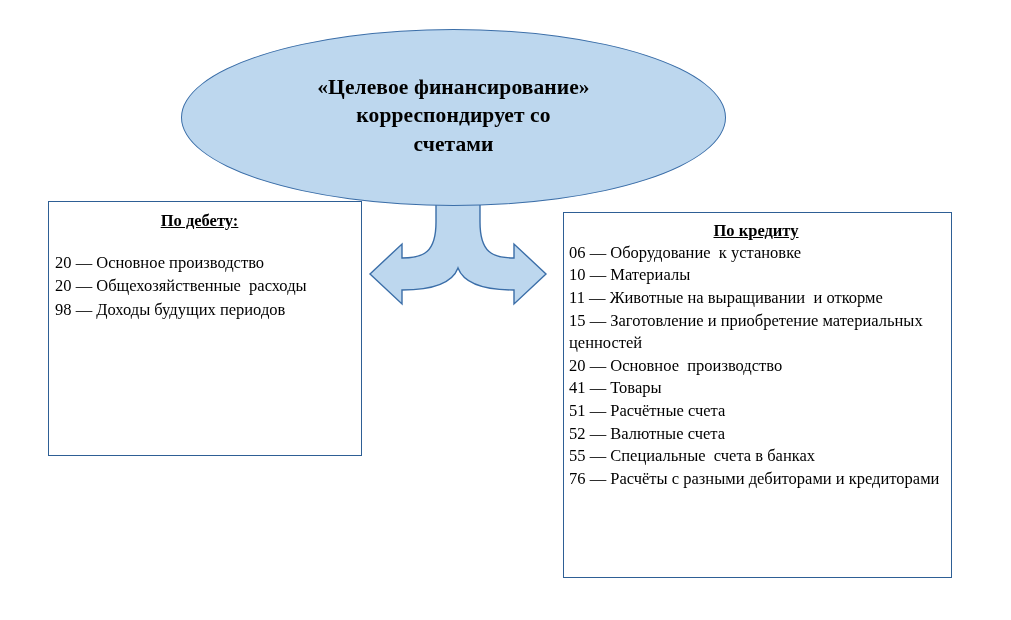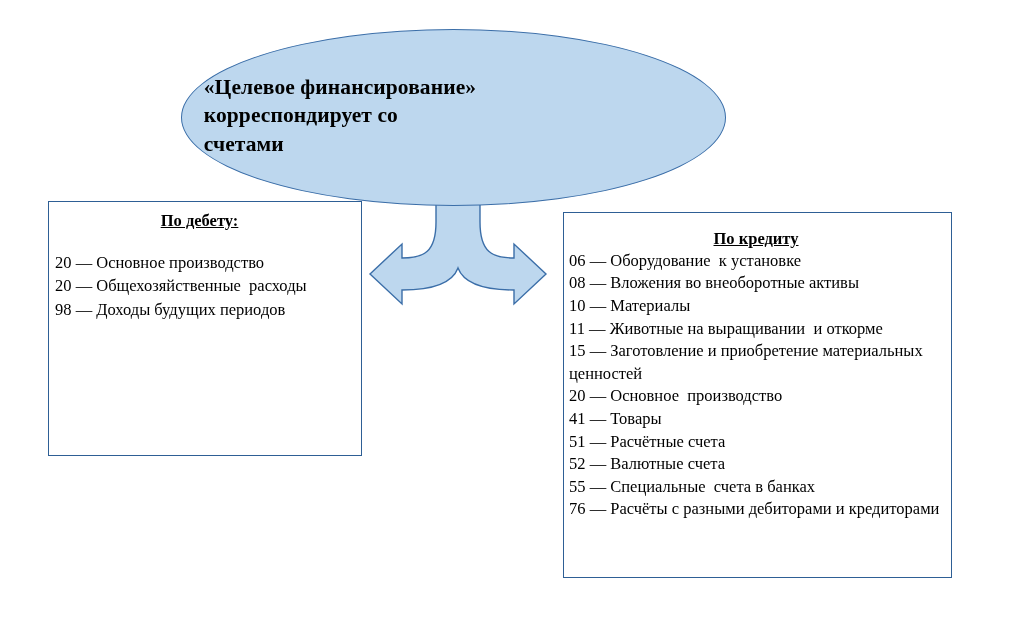--- a/index.html
+++ b/index.html
@@ -38,20 +38,21 @@
     box-sizing: border-box;
     display: flex;
     align-items: center;
     justify-content: center;
     z-index: 3;
   }
   .ellipse-text {
     font-weight: bold;
     font-size: 21.5px;
     line-height: 1.33;
+    text-align: center;
     letter-spacing: 0.1px;
     width: 92%;
     margin-top: -4px;
   }
 
   
   .split-arrow {
     position: absolute;
     left: 368px;
     top: 196px;
@@ -73,21 +74,21 @@
     top: 201px;
     width: 314px;
     height: 255px;
     padding: 9px 17px 6px 6px;
   }
   #credit-box {
     left: 563px;
     top: 212px;
     width: 389px;
     height: 366px;
-    padding: 16px 8px 6px 5px;
+    padding: 8px 8px 6px 5px;
   }
 
   .box-title {
     text-align: center;
     font-weight: bold;
     font-size: 16.5px;
     text-decoration: underline;
     line-height: 1.2;
     margin: 0 0 2px 0;
   }
@@ -152,21 +153,20 @@
       <li>20 — Основное производство</li>
       <li>20 — Общехозяйственные  расходы</li>
       <li>98 — Доходы будущих периодов</li>
     </ul>
   </div>
 
   <div class="acct-box" id="credit-box">
     <div class="box-title">По кредиту</div>
     <ul class="acct-list">
       <li>06 — Оборудование  к установке</li>
-      <li>08 — Вложения во внеоборотные активы</li>
       <li>10 — Материалы</li>
       <li>11 — Животные на выращивании  и откорме</li>
       <li>15 — Заготовление и приобретение материальных ценностей</li>
       <li>20 — Основное  производство</li>
       <li>41 — Товары</li>
       <li>51 — Расчётные счета</li>
       <li>52 — Валютные счета</li>
       <li>55 — Специальные  счета в банках</li>
       <li>76 — Расчёты с разными дебиторами и кредиторами</li>
     </ul>

